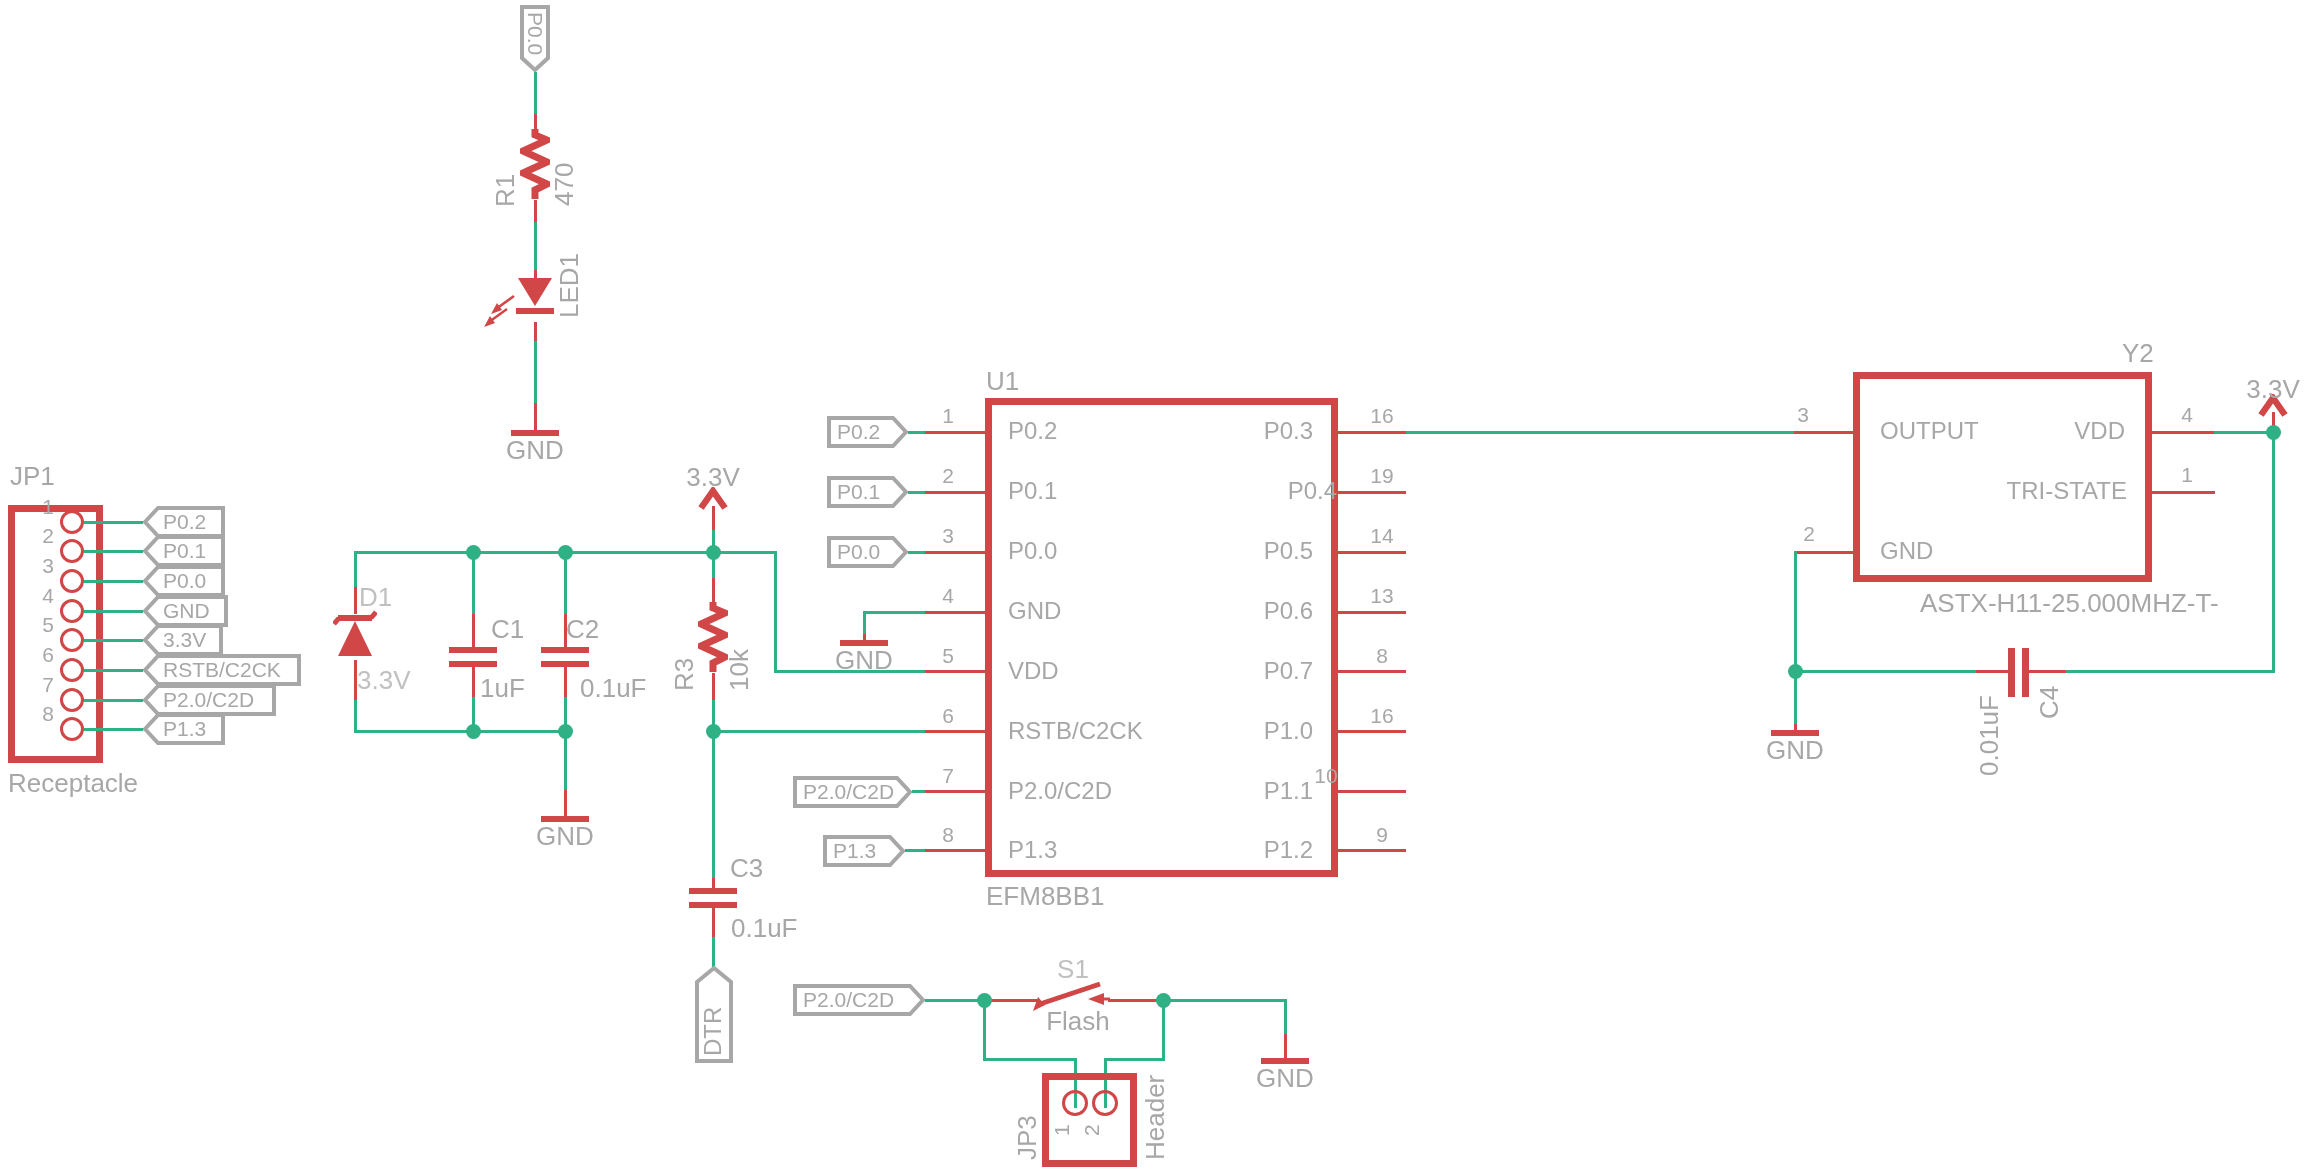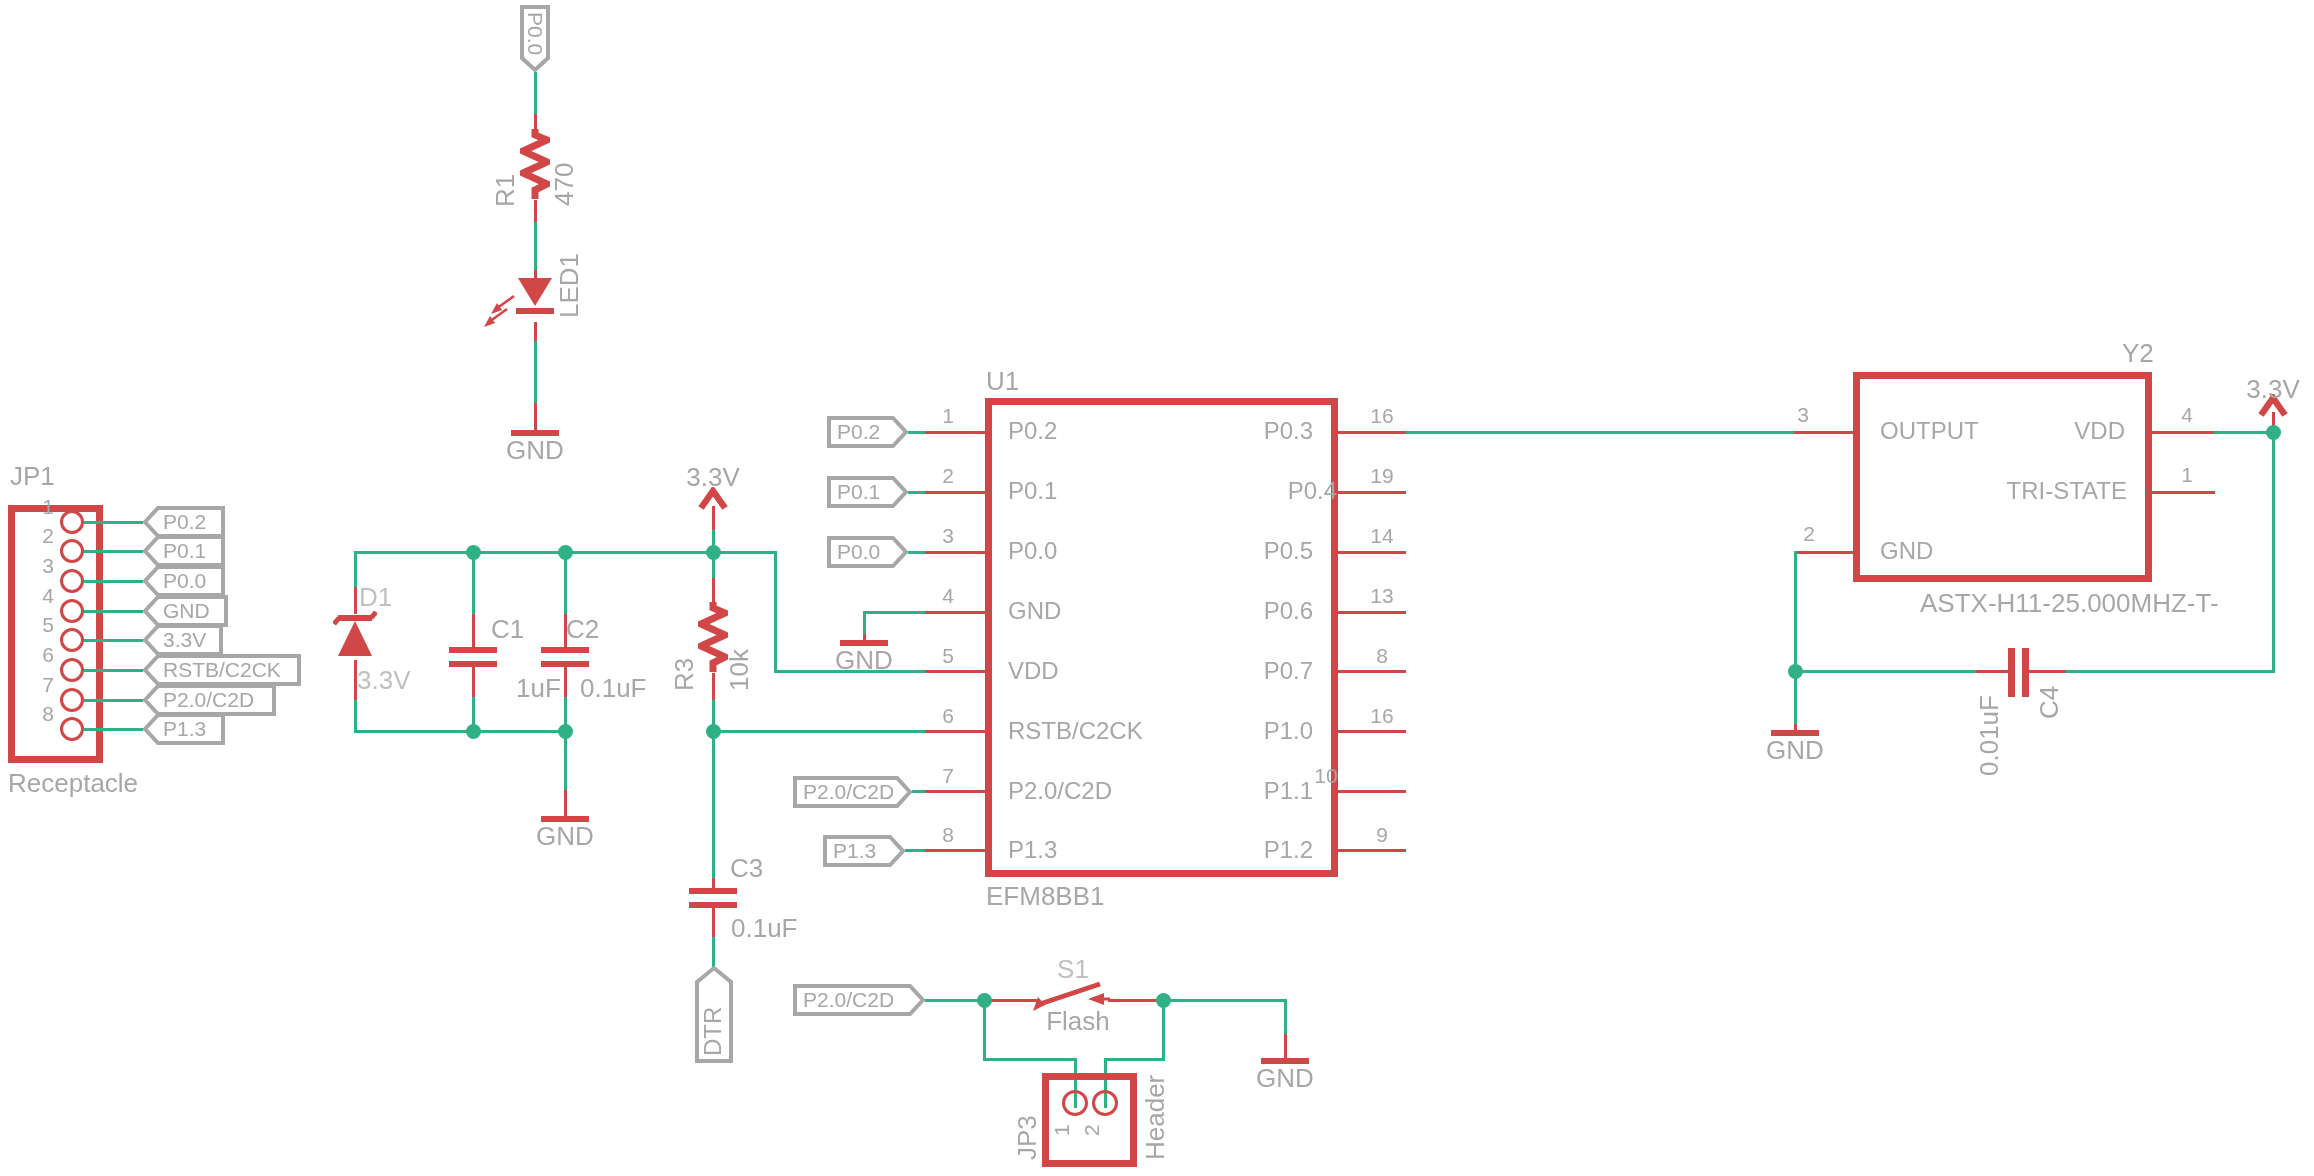--- a/index.html
+++ b/index.html
@@ -171,21 +171,21 @@
   <div class="wv" style="left:354px;top:700px;height:33px"></div>
   <div class="wh" style="left:355px;top:730px;width:210px"></div>
 
   <div class="wv" style="left:472px;top:551px;height:63px"></div>
   <div class="sv" style="left:472px;top:614px;height:33px"></div>
   <div class="bar" style="left:449px;top:647px;width:48px"></div>
   <div class="bar" style="left:449px;top:661px;width:48px"></div>
   <div class="sv" style="left:472px;top:667px;height:30px"></div>
   <div class="wv" style="left:472px;top:697px;height:34px"></div>
   <div class="lbl" style="left:491px;top:616px">C1</div>
-  <div class="lbl" style="left:516px;top:675px">1uF</div>
+  <div class="lbl" style="left:480px;top:675px">1uF</div>
 
   <div class="wv" style="left:564px;top:551px;height:63px"></div>
   <div class="sv" style="left:564px;top:614px;height:33px"></div>
   <div class="bar" style="left:541px;top:647px;width:48px"></div>
   <div class="bar" style="left:541px;top:661px;width:48px"></div>
   <div class="sv" style="left:564px;top:667px;height:30px"></div>
   <div class="wv" style="left:564px;top:697px;height:34px"></div>
   <div class="lbl" style="left:566px;top:616px">C2</div>
   <div class="lbl" style="left:580px;top:675px">0.1uF</div>
 

